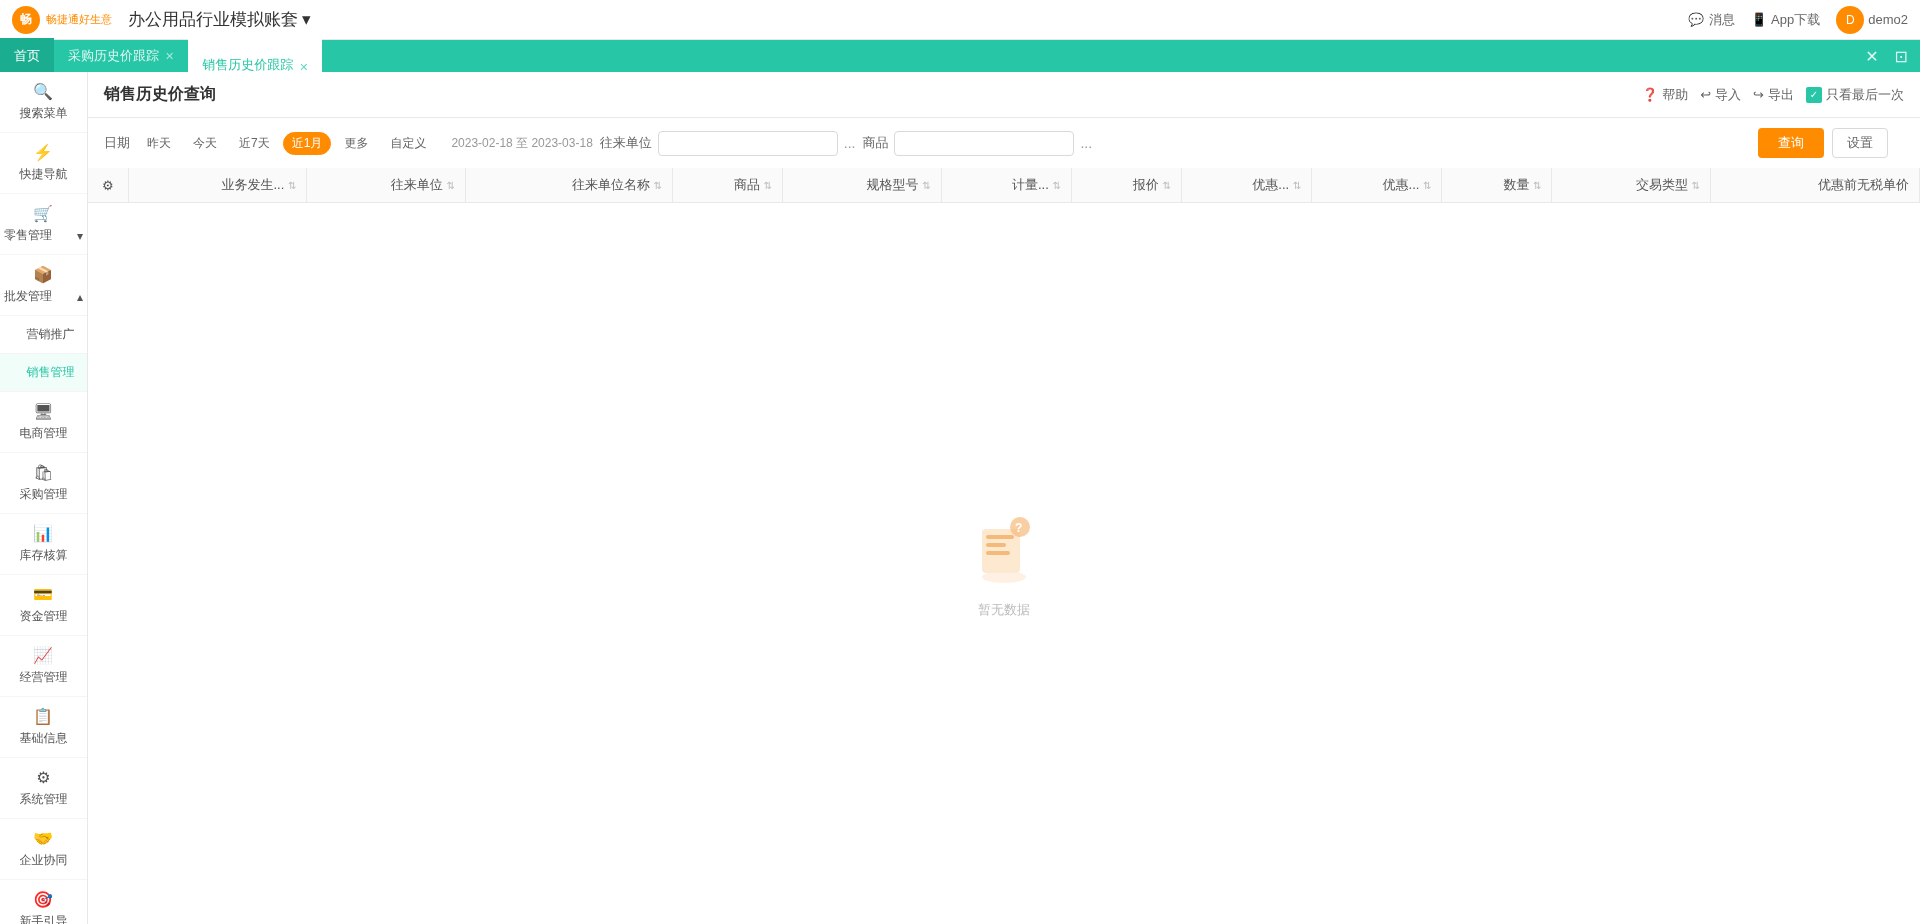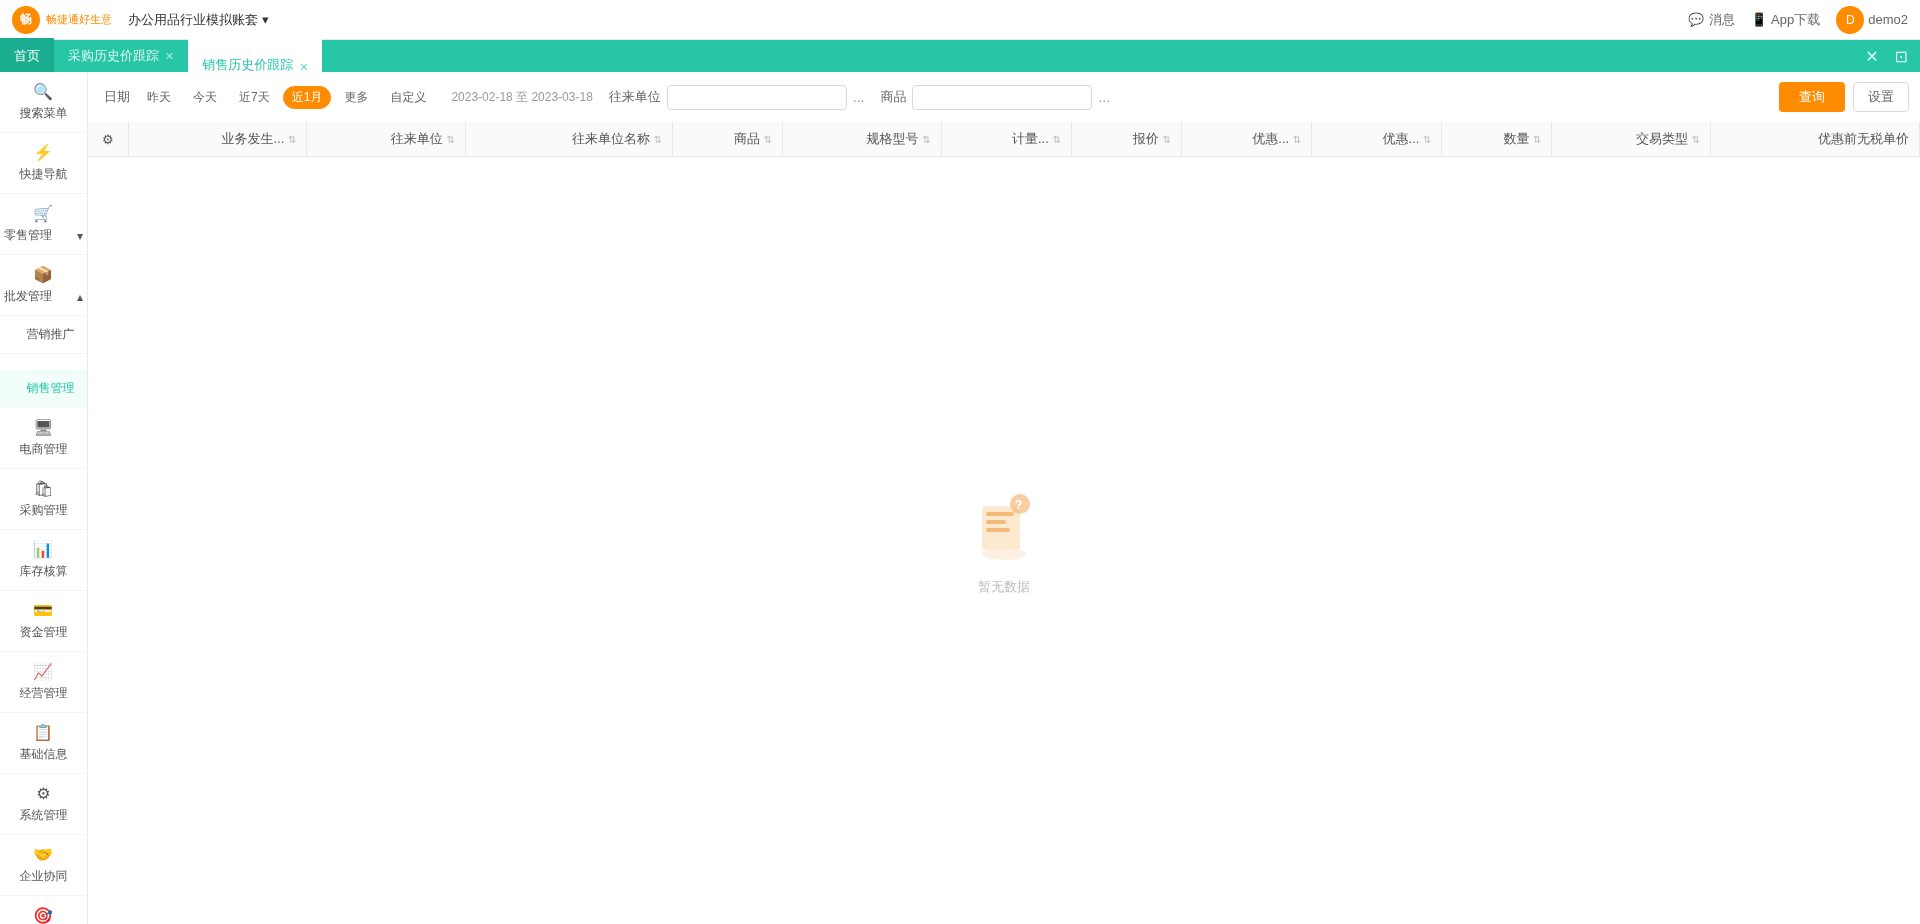--- a/index.html
+++ b/index.html
@@ -13,21 +13,21 @@
       display: flex;
       align-items: center;
       padding: 0 12px;
       justify-content: space-between;
       flex-shrink: 0;
     }
     .top-bar-left { display: flex; align-items: center; gap: 8px; }
     .logo-area { display: flex; align-items: center; gap: 6px; }
     .logo-icon { width: 28px; height: 28px; background: #ff8c00; border-radius: 50%; display: flex; align-items: center; justify-content: center; color: #fff; font-size: 12px; font-weight: bold; }
     .logo-text { font-size: 11px; color: #ff8c00; line-height: 1.3; }
-    .app-selector { display: flex; align-items: center; gap: 4px; font-size: 13px; color: #333; padding: 4px 8px; border-radius: 4px; cursor: pointer; }
+    .app-selector { display: flex; align-items: center; gap: 4px; font-size: 17px; color: #333; padding: 4px 8px; border-radius: 4px; cursor: pointer; }
     .top-bar-right { display: flex; align-items: center; gap: 16px; }
     .top-bar-btn { display: flex; align-items: center; gap: 4px; font-size: 13px; color: #666; cursor: pointer; }
     .avatar { width: 28px; height: 28px; border-radius: 50%; background: #ff8c00; display: flex; align-items: center; justify-content: center; color: #fff; font-size: 12px; }
 
     
     .tab-bar {
       height: 32px;
       background: #26c6a6;
       display: flex;
       align-items: center;
@@ -116,24 +116,24 @@
     }
     .page-title { font-size: 16px; font-weight: 600; color: #333; }
     .page-actions { display: flex; align-items: center; gap: 12px; font-size: 13px; color: #666; }
     .page-action-btn { display: flex; align-items: center; gap: 4px; cursor: pointer; }
     .only-last-checkbox { display: flex; align-items: center; gap: 4px; cursor: pointer; }
     .checkbox-icon { width: 16px; height: 16px; border: 2px solid #26c6a6; border-radius: 2px; background: #26c6a6; display: flex; align-items: center; justify-content: center; color: #fff; font-size: 10px; }
 
     
     .filter-row {
       background: #fff;
-      padding: 10px 11px 10px 16px;
-      display: flex;
-      align-items: center;
-      gap: 16px;
+      padding: 10px 32px 10px 16px;
+      display: flex;
+      align-items: center;
+      gap: 7px;
       flex-shrink: 0;
       flex-wrap: wrap;
     }
     .filter-group { display: flex; align-items: center; gap: 8px; }
     .filter-label { font-size: 13px; color: #666; white-space: nowrap; }
     .date-chips { display: flex; gap: 4px; align-items: center; }
     .chip {
       padding: 2px 8px;
       border-radius: 12px;
       font-size: 12px;
@@ -303,21 +303,21 @@
     <div class="sidebar-item">
       <span class="sidebar-icon">📦</span>
       <div class="sidebar-sub-row">
         <span class="sidebar-item-text">批发管理</span>
         <span>▴</span>
       </div>
     </div>
     <div class="sidebar-item" style="padding-left:18px;">
       <span class="sidebar-item-text">营销推广</span>
     </div>
-    <div class="sidebar-item active" style="padding-left:18px;margin-top:16px;">
+    <div class="sidebar-item active" style="padding-left:18px;">
       <span class="sidebar-item-text">销售管理</span>
     </div>
     <div class="sidebar-item">
       <span class="sidebar-icon">🖥</span>
       <span class="sidebar-item-text">电商管理</span>
     </div>
     <div class="sidebar-item">
       <span class="sidebar-icon">🛍</span>
       <span class="sidebar-item-text">采购管理</span>
     </div>
@@ -347,20 +347,43 @@
     </div>
     <div class="sidebar-item">
       <span class="sidebar-icon">🎯</span>
       <span class="sidebar-item-text">新手引导</span>
     </div>
 
   </div>
 
   <div class="content-area">
 
+    <div class="page-header">
+      <div class="page-title-row">
+        <h1 class="page-title">销售历史价查询</h1>
+        <div class="page-actions">
+          <div class="page-action-btn">
+            <span>❓</span>
+            <span>帮助</span>
+          </div>
+          <div class="page-action-btn">
+            <span>↩</span>
+            <span>导入</span>
+          </div>
+          <div class="page-action-btn">
+            <span>↪</span>
+            <span>导出</span>
+          </div>
+          <div class="only-last-checkbox">
+            <div class="checkbox-icon">✓</div>
+            <span>只看最后一次</span>
+          </div>
+        </div>
+      </div>
+    </div>
 
     <div class="filter-row">
       <div class="filter-group">
         <span class="filter-label">日期</span>
         <div class="date-chips">
           <span class="chip">昨天</span>
           <span class="chip">今天</span>
           <span class="chip">近7天</span>
           <span class="chip active">近1月</span>
           <span class="chip">更多</span>

